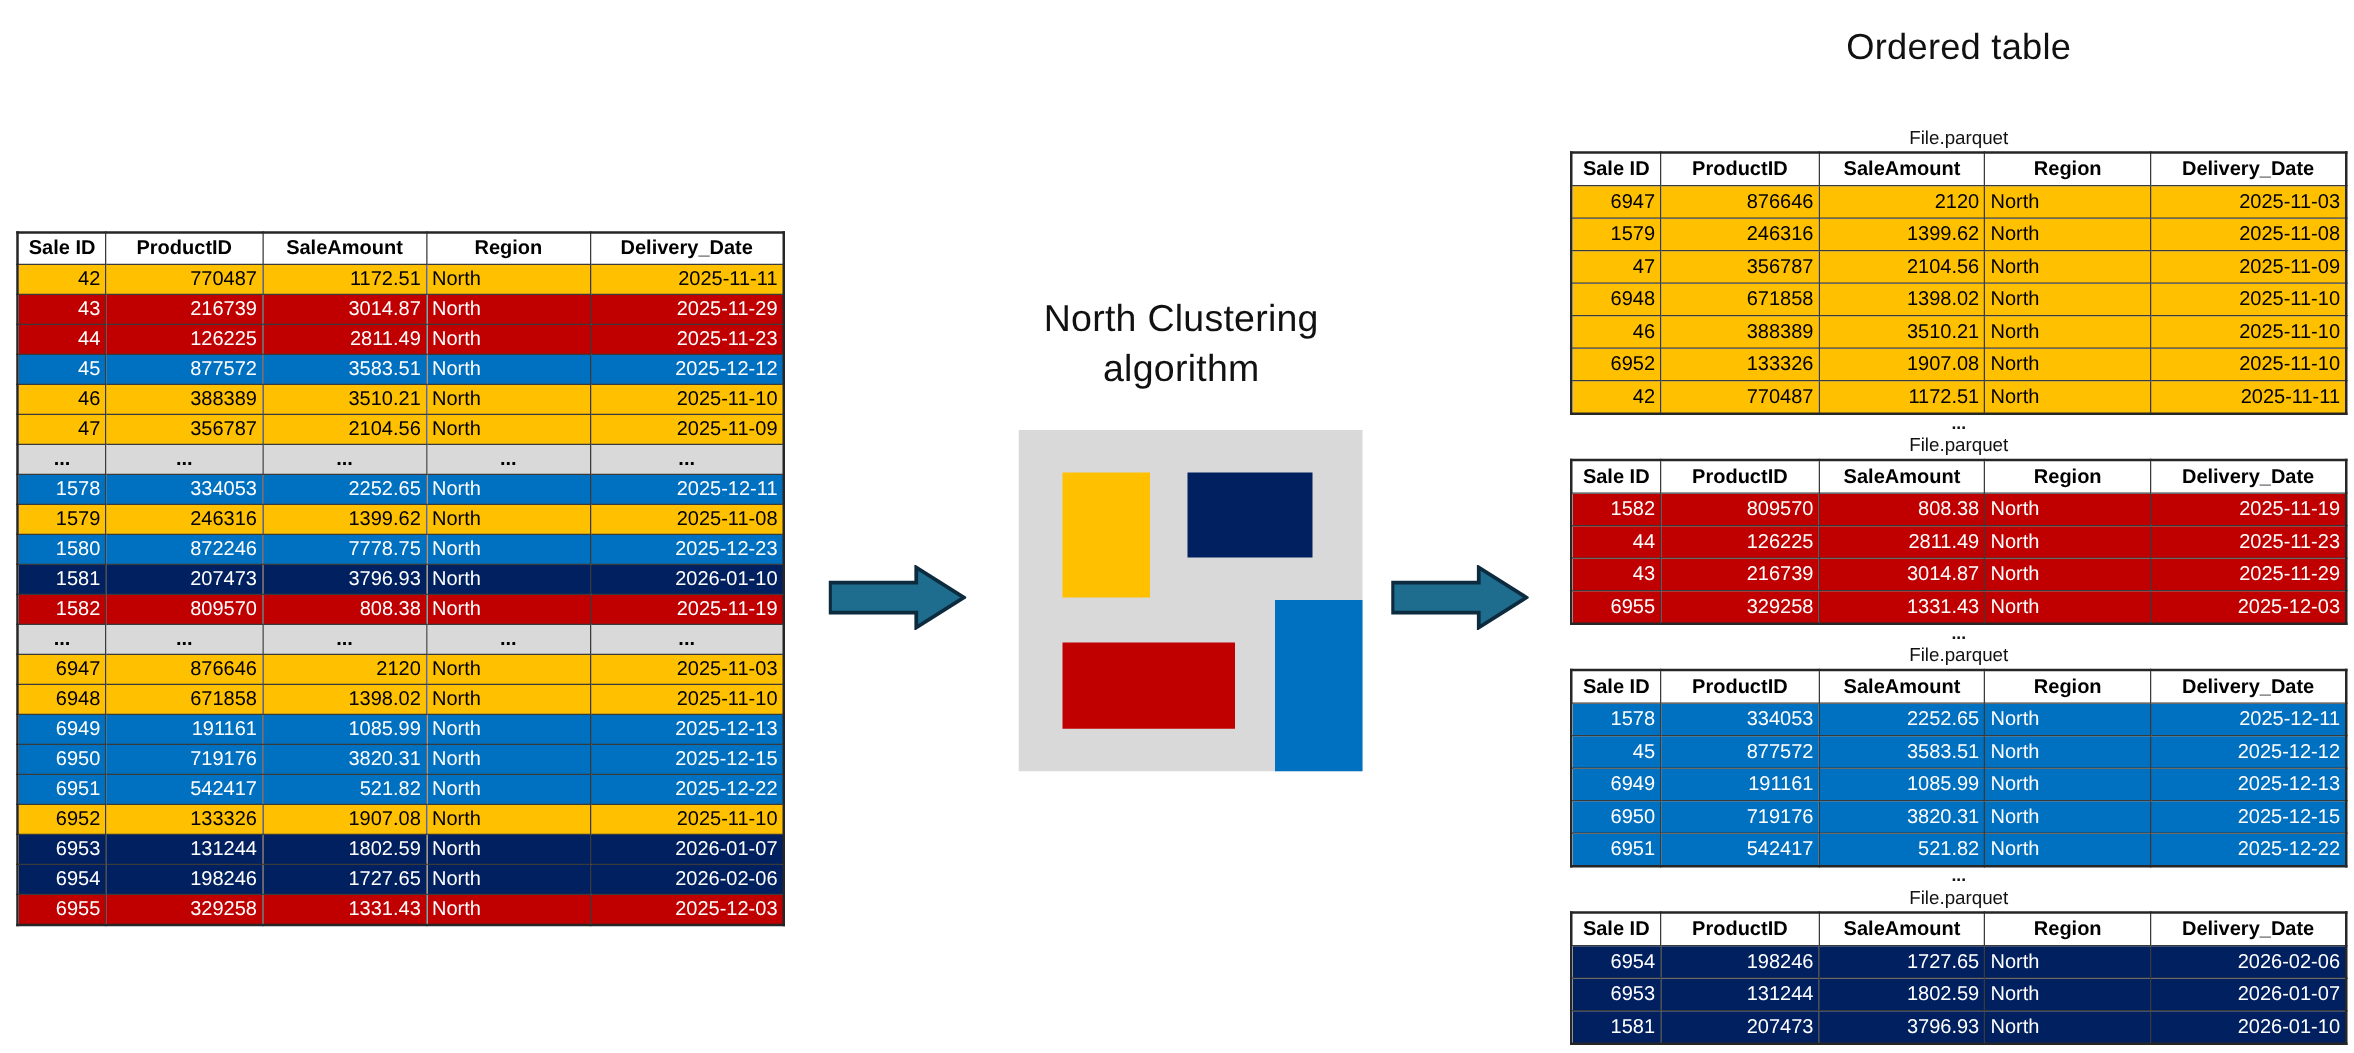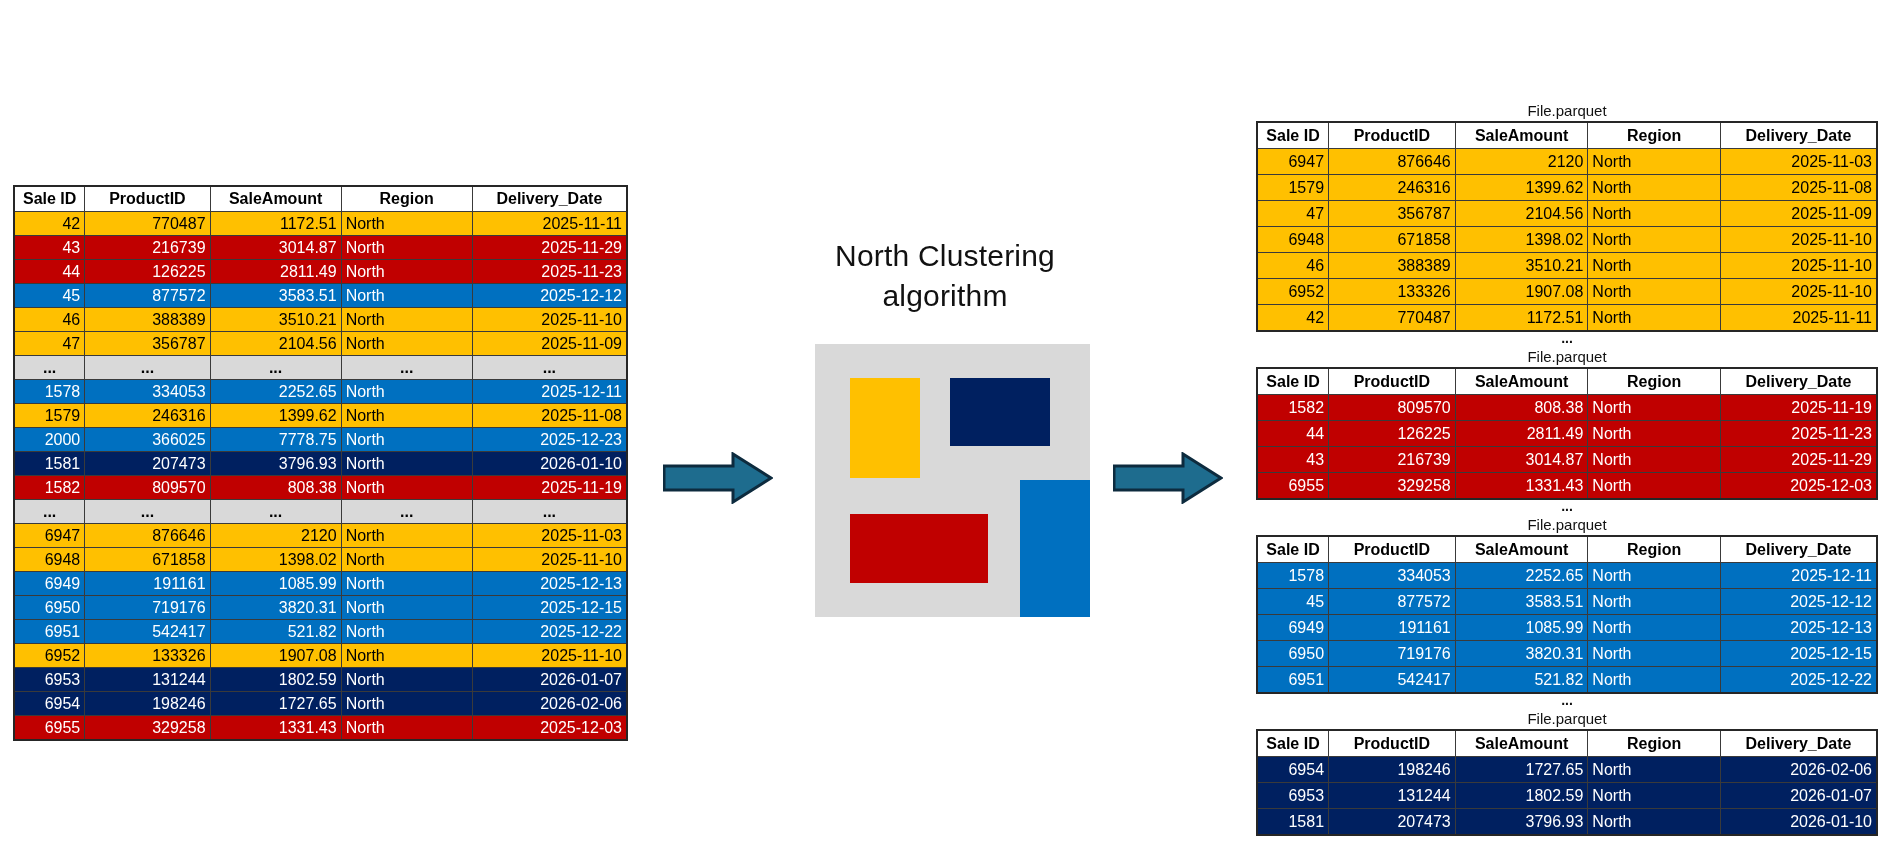--- a/index.html
+++ b/index.html
@@ -119,22 +119,22 @@
             <td class="num">2025-12-11</td>
           </tr>
           <tr style="background: rgb(255, 192, 0); color: rgb(0, 0, 0);">
             <td class="num">1579</td>
             <td class="num">246316</td>
             <td class="num">1399.62</td>
             <td class="txt">North</td>
             <td class="num">2025-11-08</td>
           </tr>
           <tr style="background: rgb(0, 112, 192); color: rgb(255, 255, 255);">
-            <td class="num">2000</td>
-            <td class="num">366025</td>
+            <td class="num">1580</td>
+            <td class="num">872246</td>
             <td class="num">7778.75</td>
             <td class="txt">North</td>
             <td class="num">2025-12-23</td>
           </tr>
           <tr style="background: rgb(0, 32, 96); color: rgb(255, 255, 255);">
             <td class="num">1581</td>
             <td class="num">207473</td>
             <td class="num">3796.93</td>
             <td class="txt">North</td>
             <td class="num">2026-01-10</td>
@@ -233,20 +233,21 @@
     <div class="cluster-rect" id="cluster-rect-yellow" style="background: rgb(255, 192, 0);"></div>
     <div class="cluster-rect" id="cluster-rect-navy" style="background: rgb(0, 32, 96);"></div>
     <div class="cluster-rect" id="cluster-rect-red" style="background: rgb(192, 0, 0);"></div>
     <div class="cluster-rect" id="cluster-rect-blue" style="background: rgb(0, 112, 192);"></div>
   </div>
 
   <svg class="arrow-icon" id="arrow-right" viewBox="0 0 110 52">
     <polygon class="arrow-shape" points="1,14 70,14 70,2 108,26 70,50 70,38 1,38" stroke-width="3" stroke-linejoin="miter" fill="#1E6C8E" stroke="#0D2B3E"></polygon>
   </svg>
 
+  <div class="big-title" id="ordered-title">Ordered table</div>
   <div id="right-col">
       <div class="file-caption">File.parquet</div>
       <table class="data-table">
         <thead>
           <tr>
             <th style="width: 11%;">Sale ID</th>
             <th style="width: 20.5%;">ProductID</th>
             <th style="width: 21.5%;">SaleAmount</th>
             <th style="width: 21.5%;">Region</th>
             <th style="width: 25.5%;">Delivery_Date</th>

